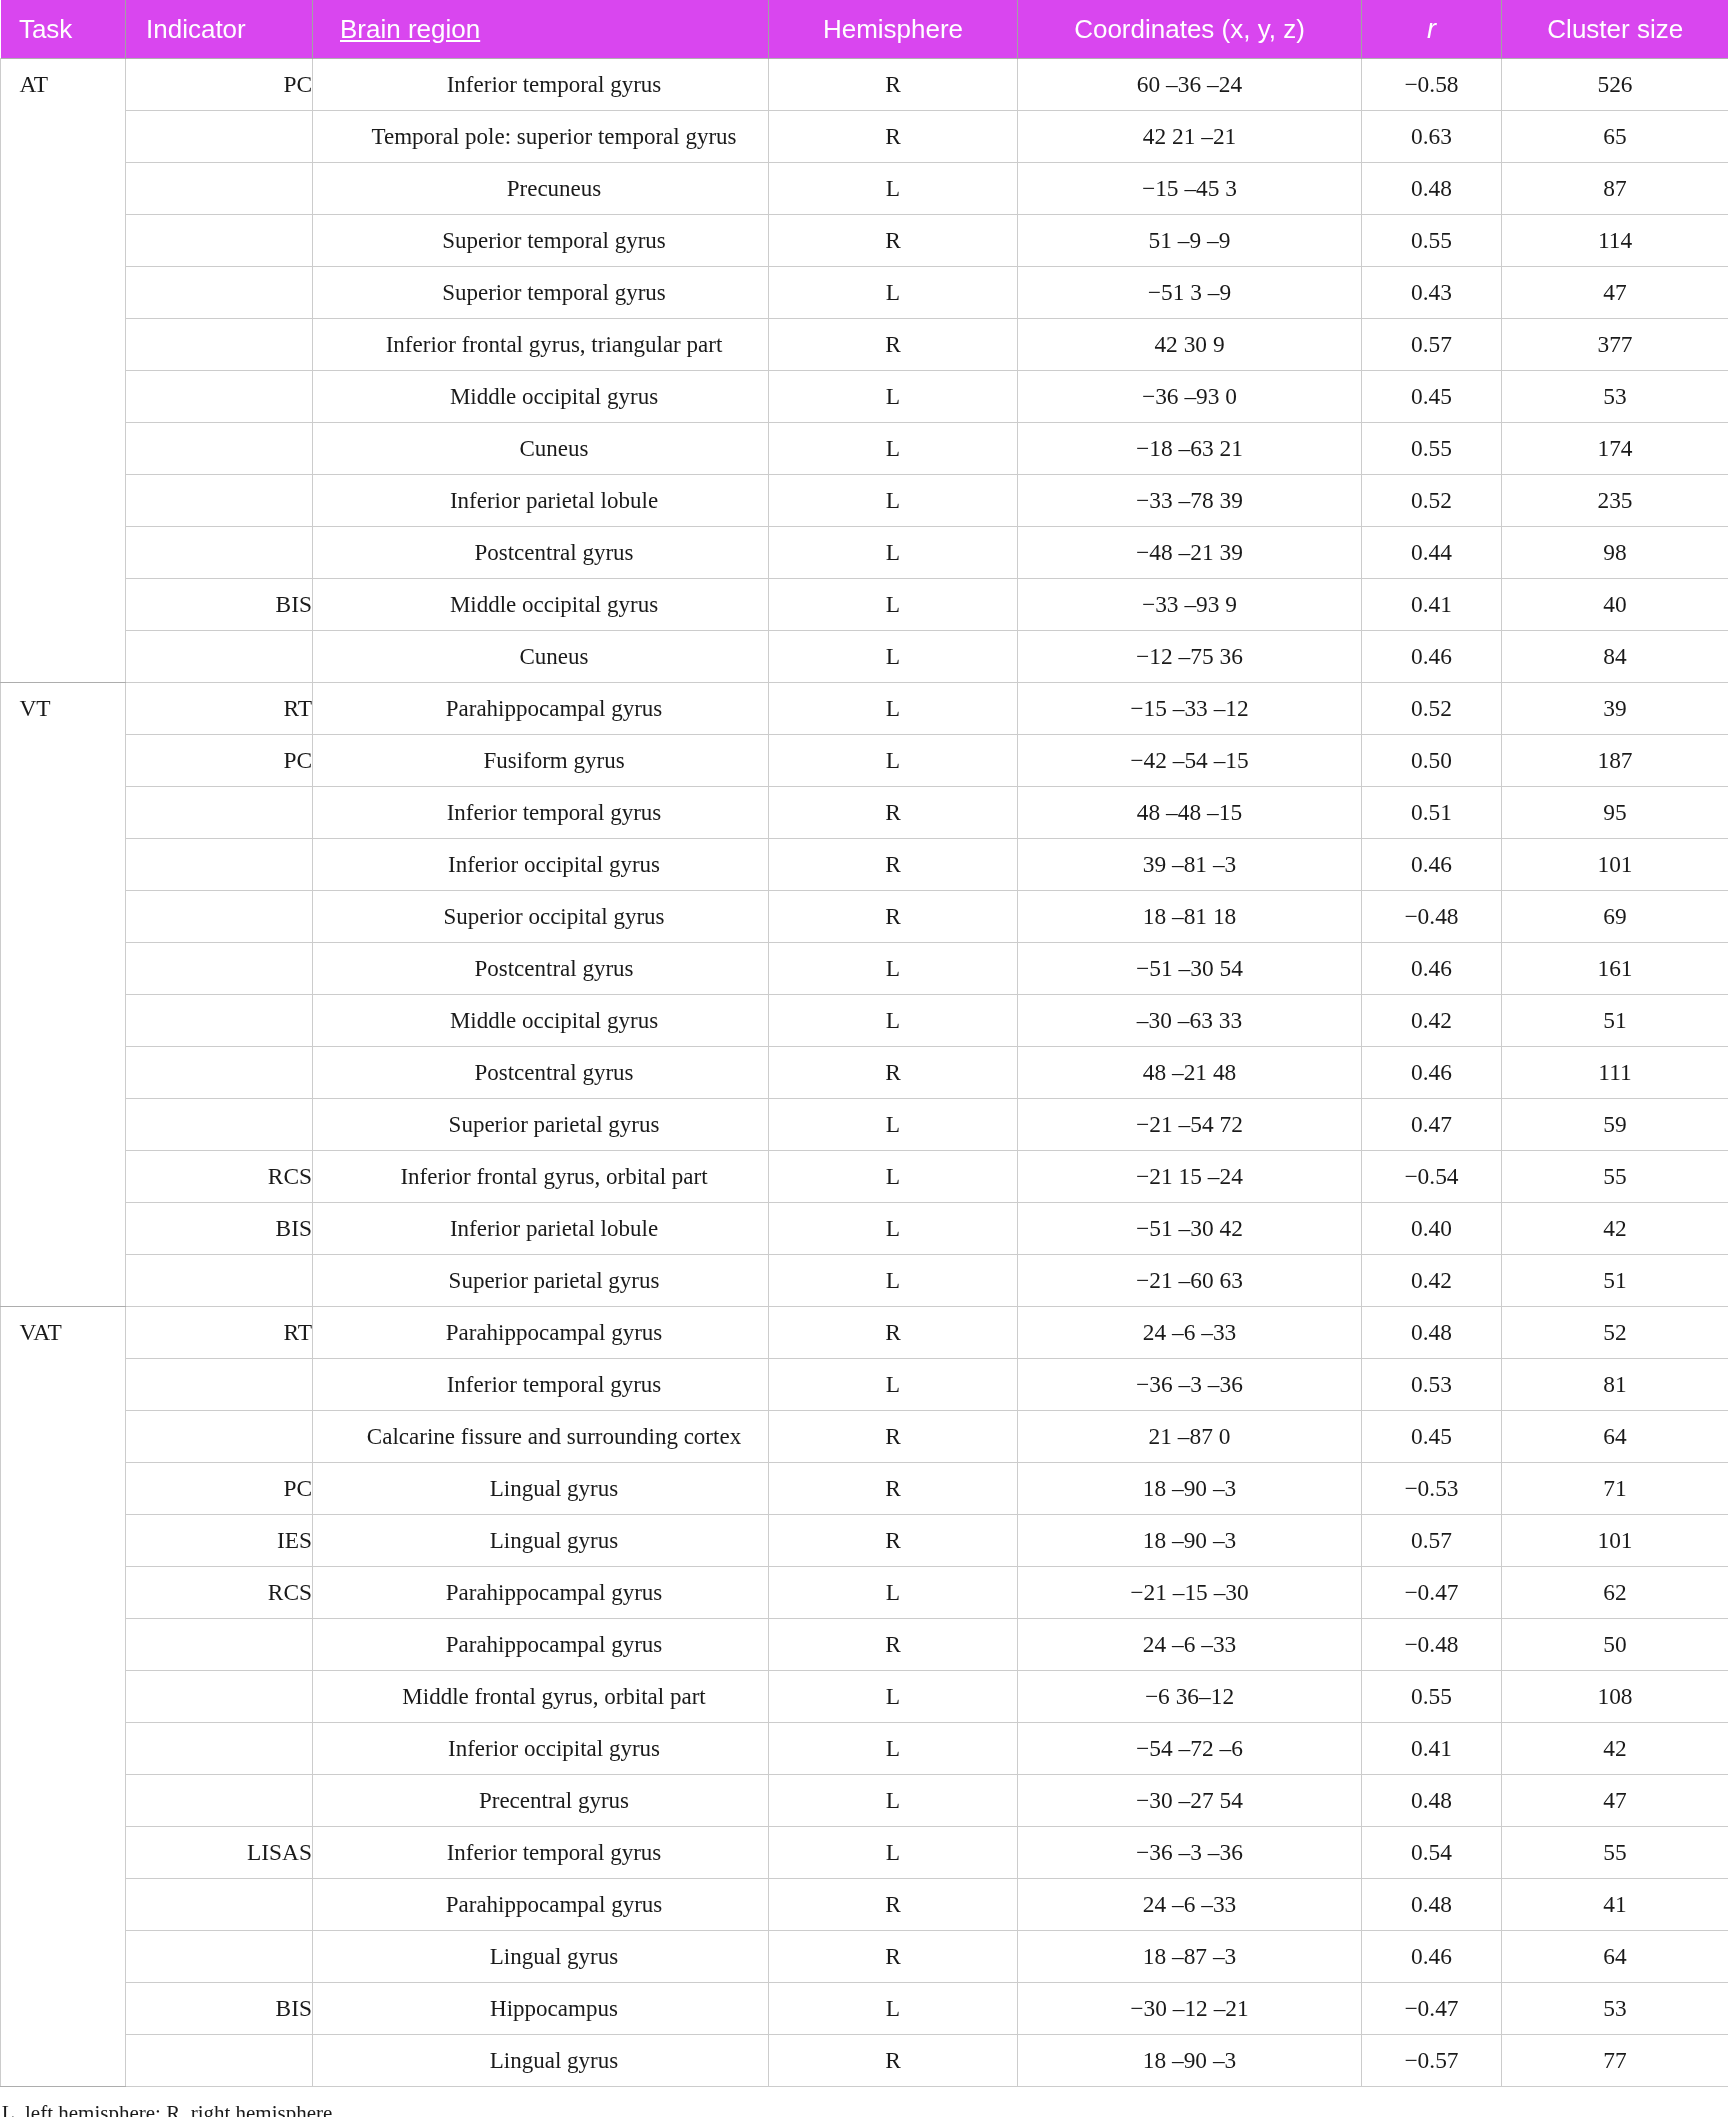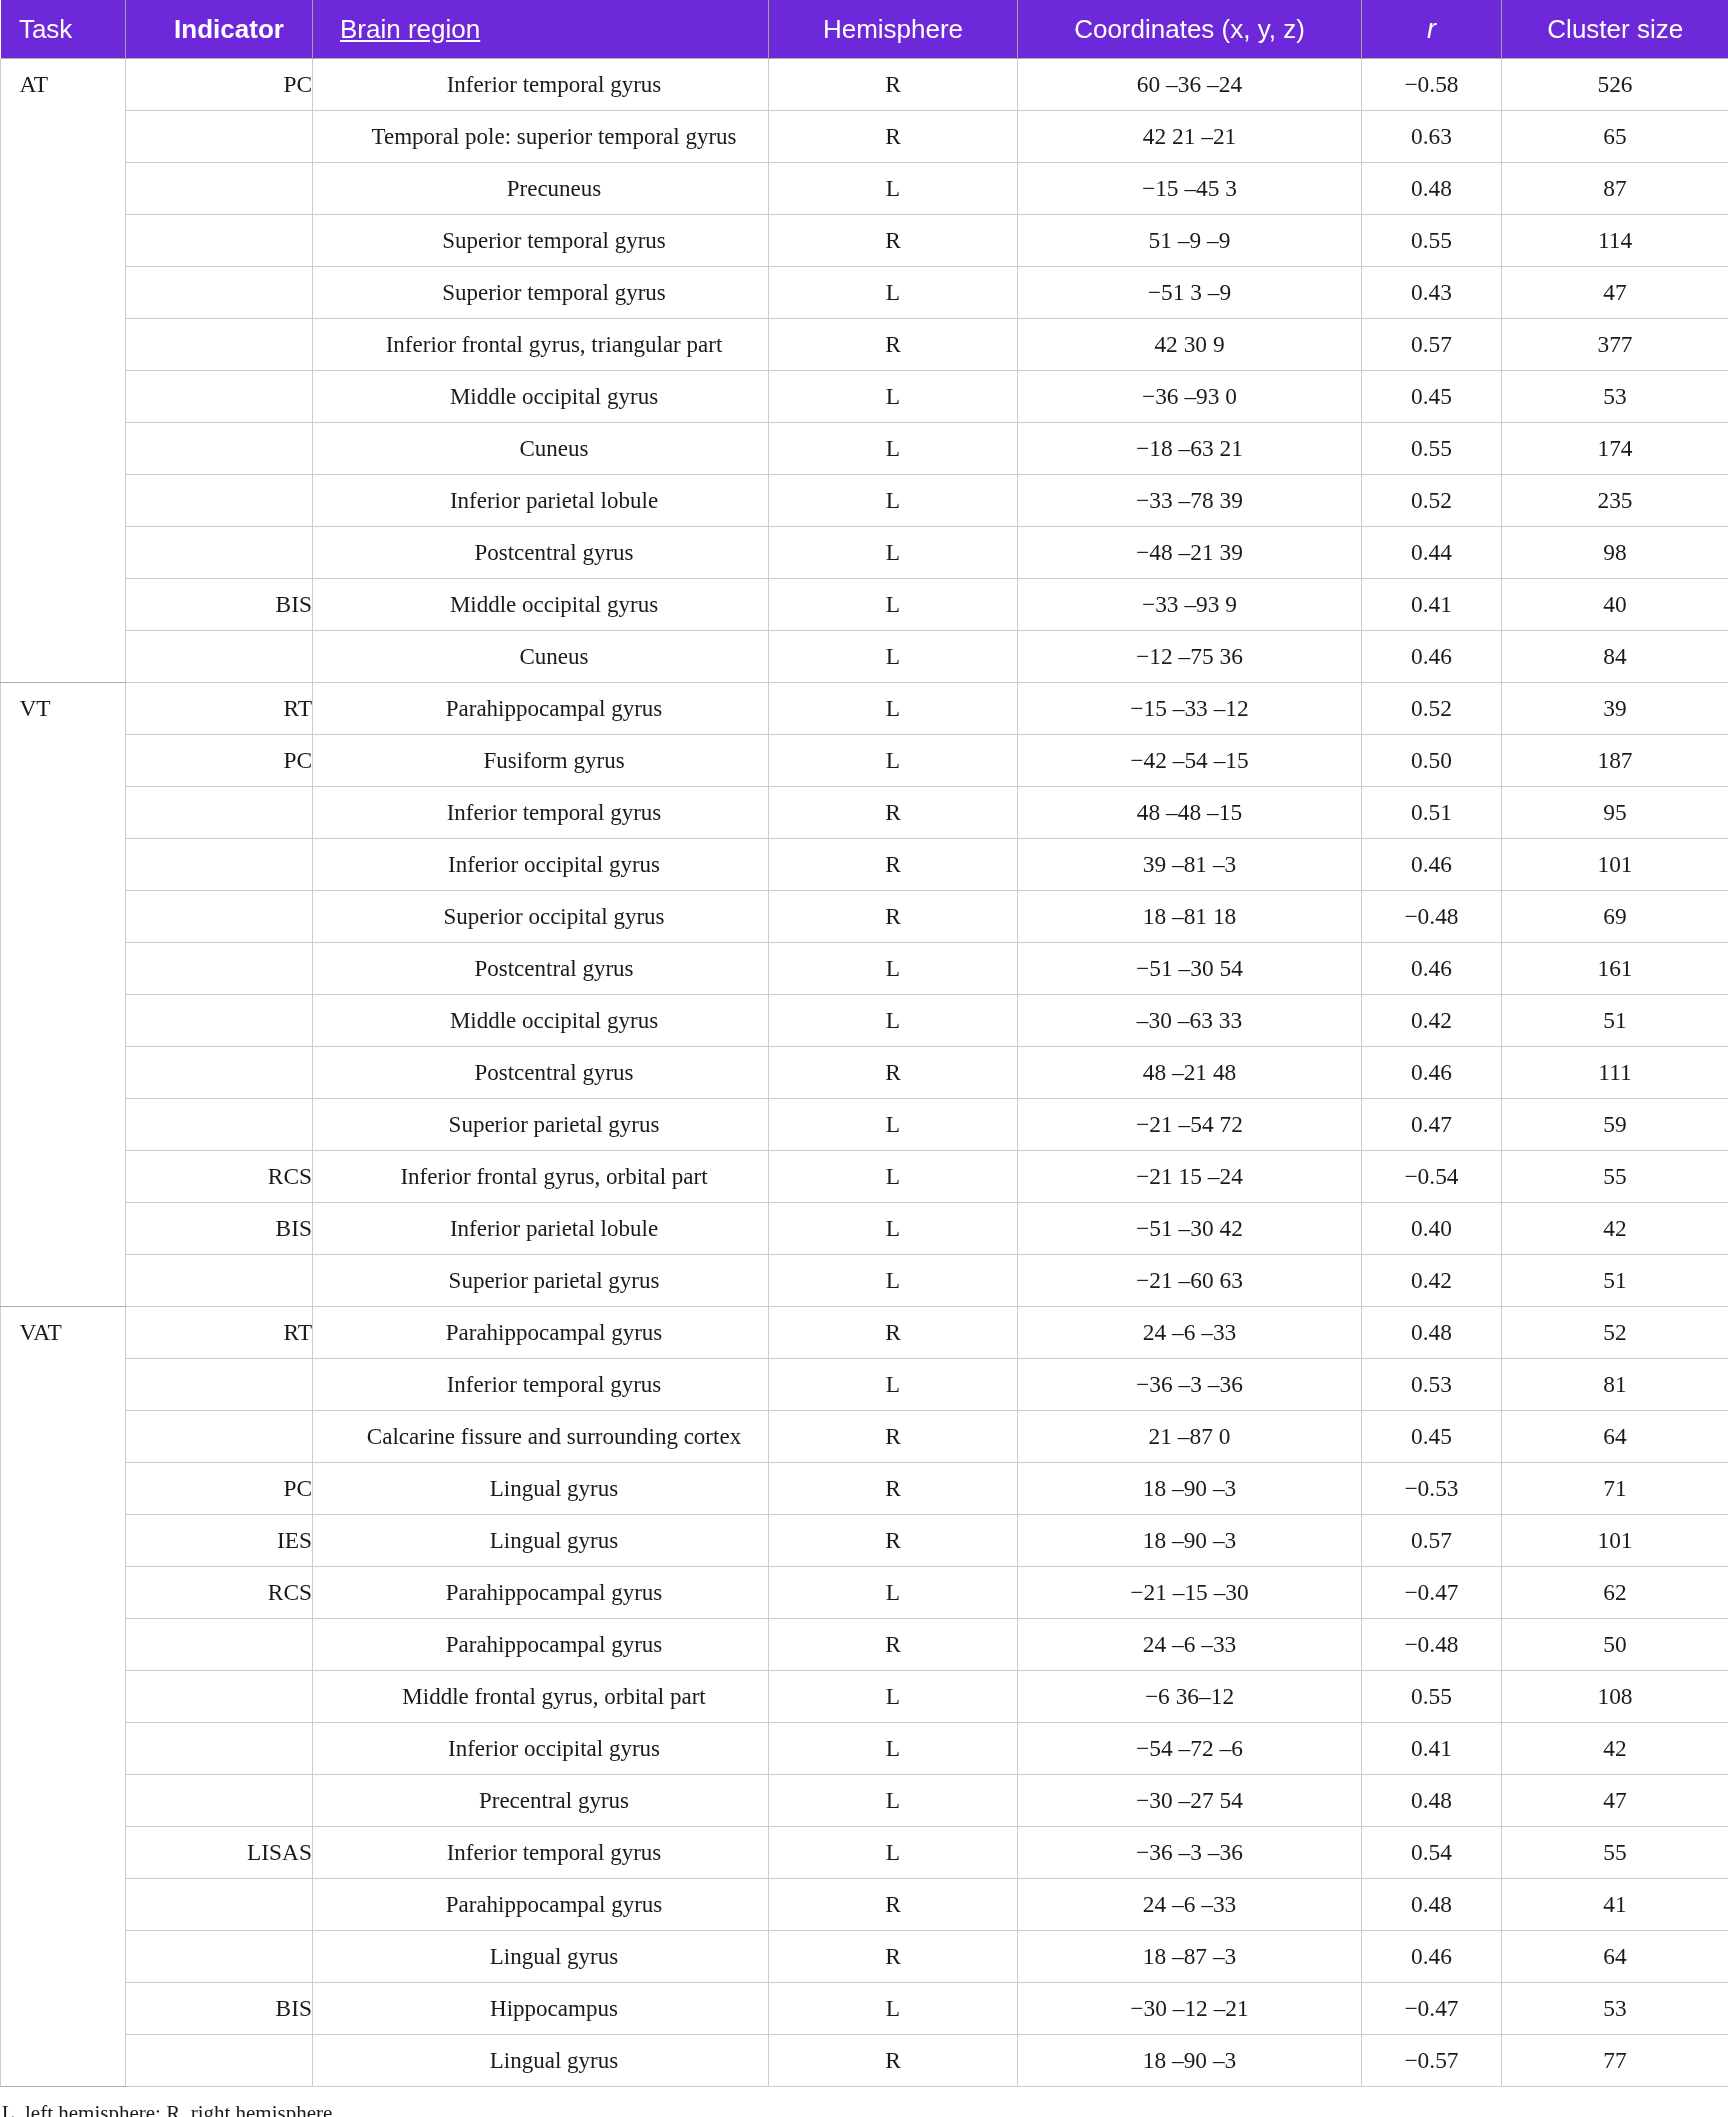--- a/index.html
+++ b/index.html
@@ -26,33 +26,33 @@
   }
   col.c1 { width: 125px; }
   col.c2 { width: 187px; }
   col.c3 { width: 456px; }
   col.c4 { width: 249px; }
   col.c5 { width: 344px; }
   col.c6 { width: 140px; }
   col.c7 { width: 227px; }
 
   thead th {
-    background: #6d28d9;
+    background: #d946ef;
     color: #ffffff;
     font-family: "Liberation Sans", sans-serif;
     font-weight: normal;
     font-size: 26px;
     height: 58px;
     padding: 0;
     text-align: center;
     vertical-align: middle;
   }
   thead th + th { border-left: 0.8px solid #a2a2a2; }
   thead th.h-left-task   { text-align: left; padding-left: 18.4px; }
-  thead th.h-left-ind    { text-align: center; padding-left: 20px; font-weight: bold; }
+  thead th.h-left-ind    { text-align: left; padding-left: 20px; }
   thead th.h-left-region { text-align: left; padding-left: 27px; text-decoration: underline; }
   thead th.h-r { font-style: italic; font-size: 27px; }
 
   tbody td {
     border: 0.8px solid #cccccc;
     font-size: 23.4px;
     height: 51px;
     padding: 0;
     vertical-align: middle;
     background: #ffffff;

